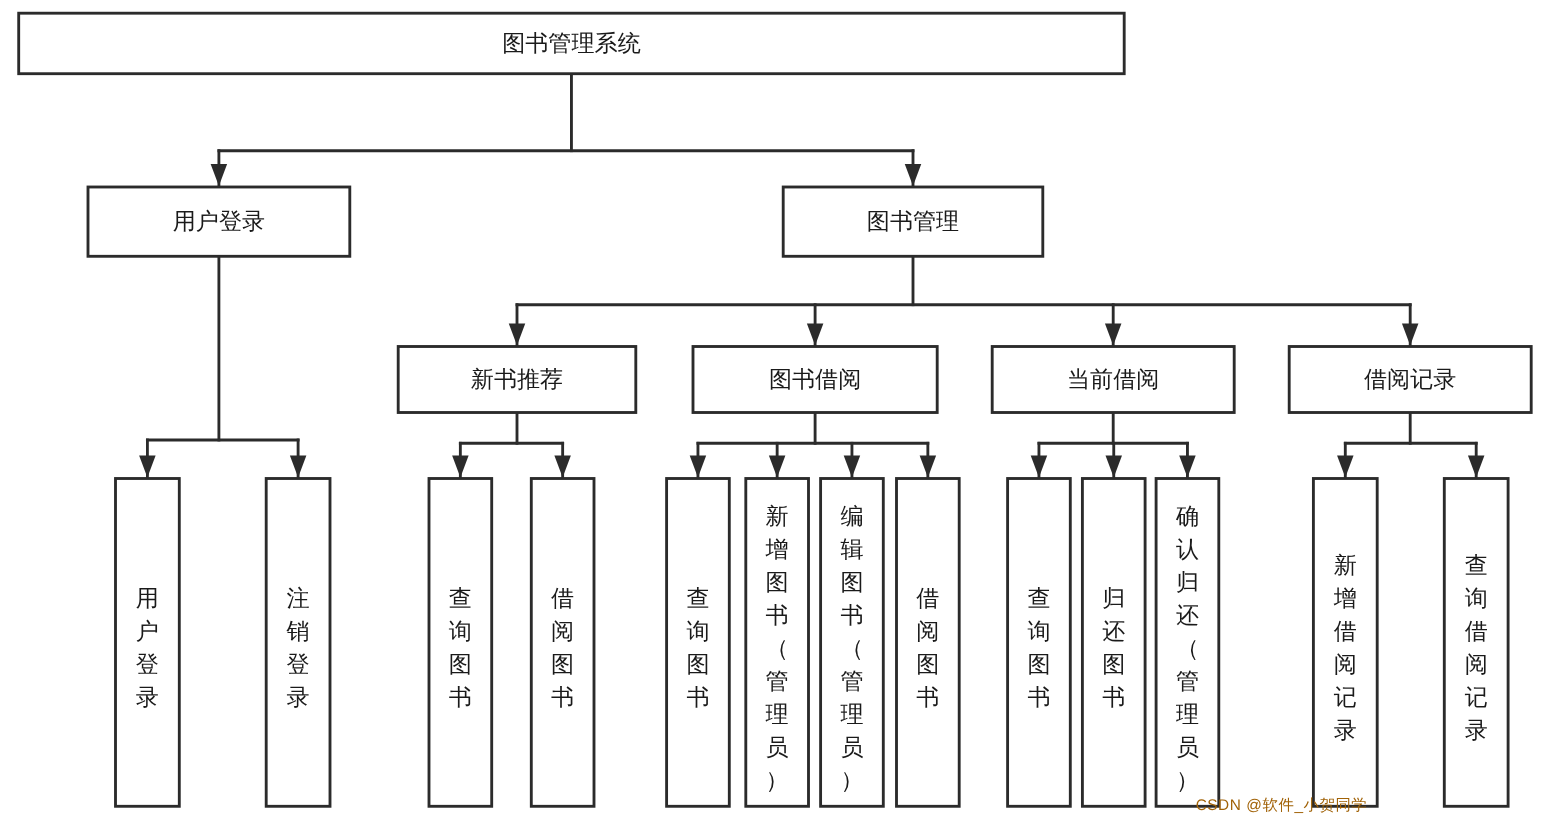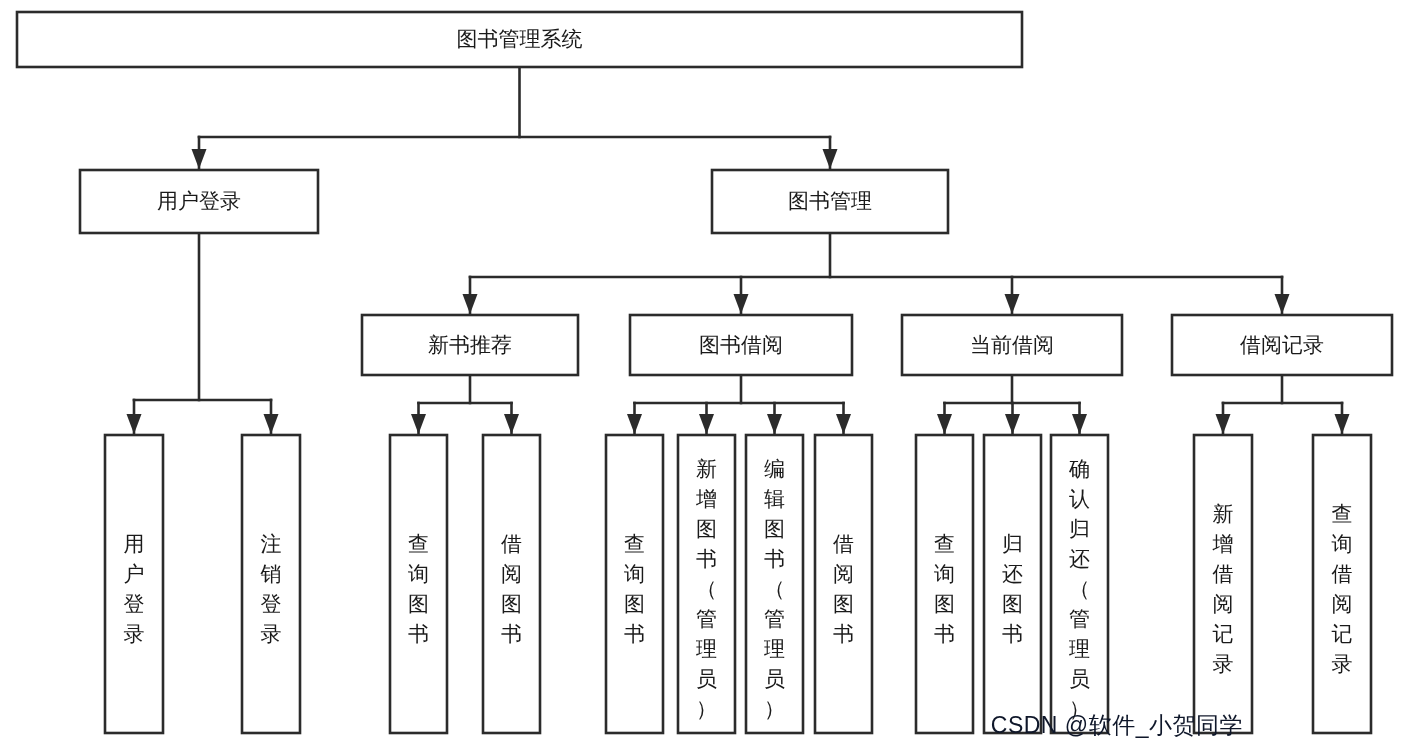--- a/index.html
+++ b/index.html
@@ -46,22 +46,22 @@
     font-size: 21px;
     fill: #1a1a1a;
     text-anchor: middle;
     dominant-baseline: middle;
   }
   .watermark {
     position: absolute;
     right: 8px;
     bottom: 6px;
     font-family: "Liberation Sans", "DejaVu Sans", sans-serif;
-    font-size: 23px;
-    color: #0f172a;
+    font-size: 14px;
+    color: #a16207;
     letter-spacing: 0.5px;
     white-space: nowrap;
     user-select: none;
   }
 </style>
 </head>
 <body>
 
 <div id="diagram-root">
   <svg id="tree-svg" viewBox="0 0 1405 747">

